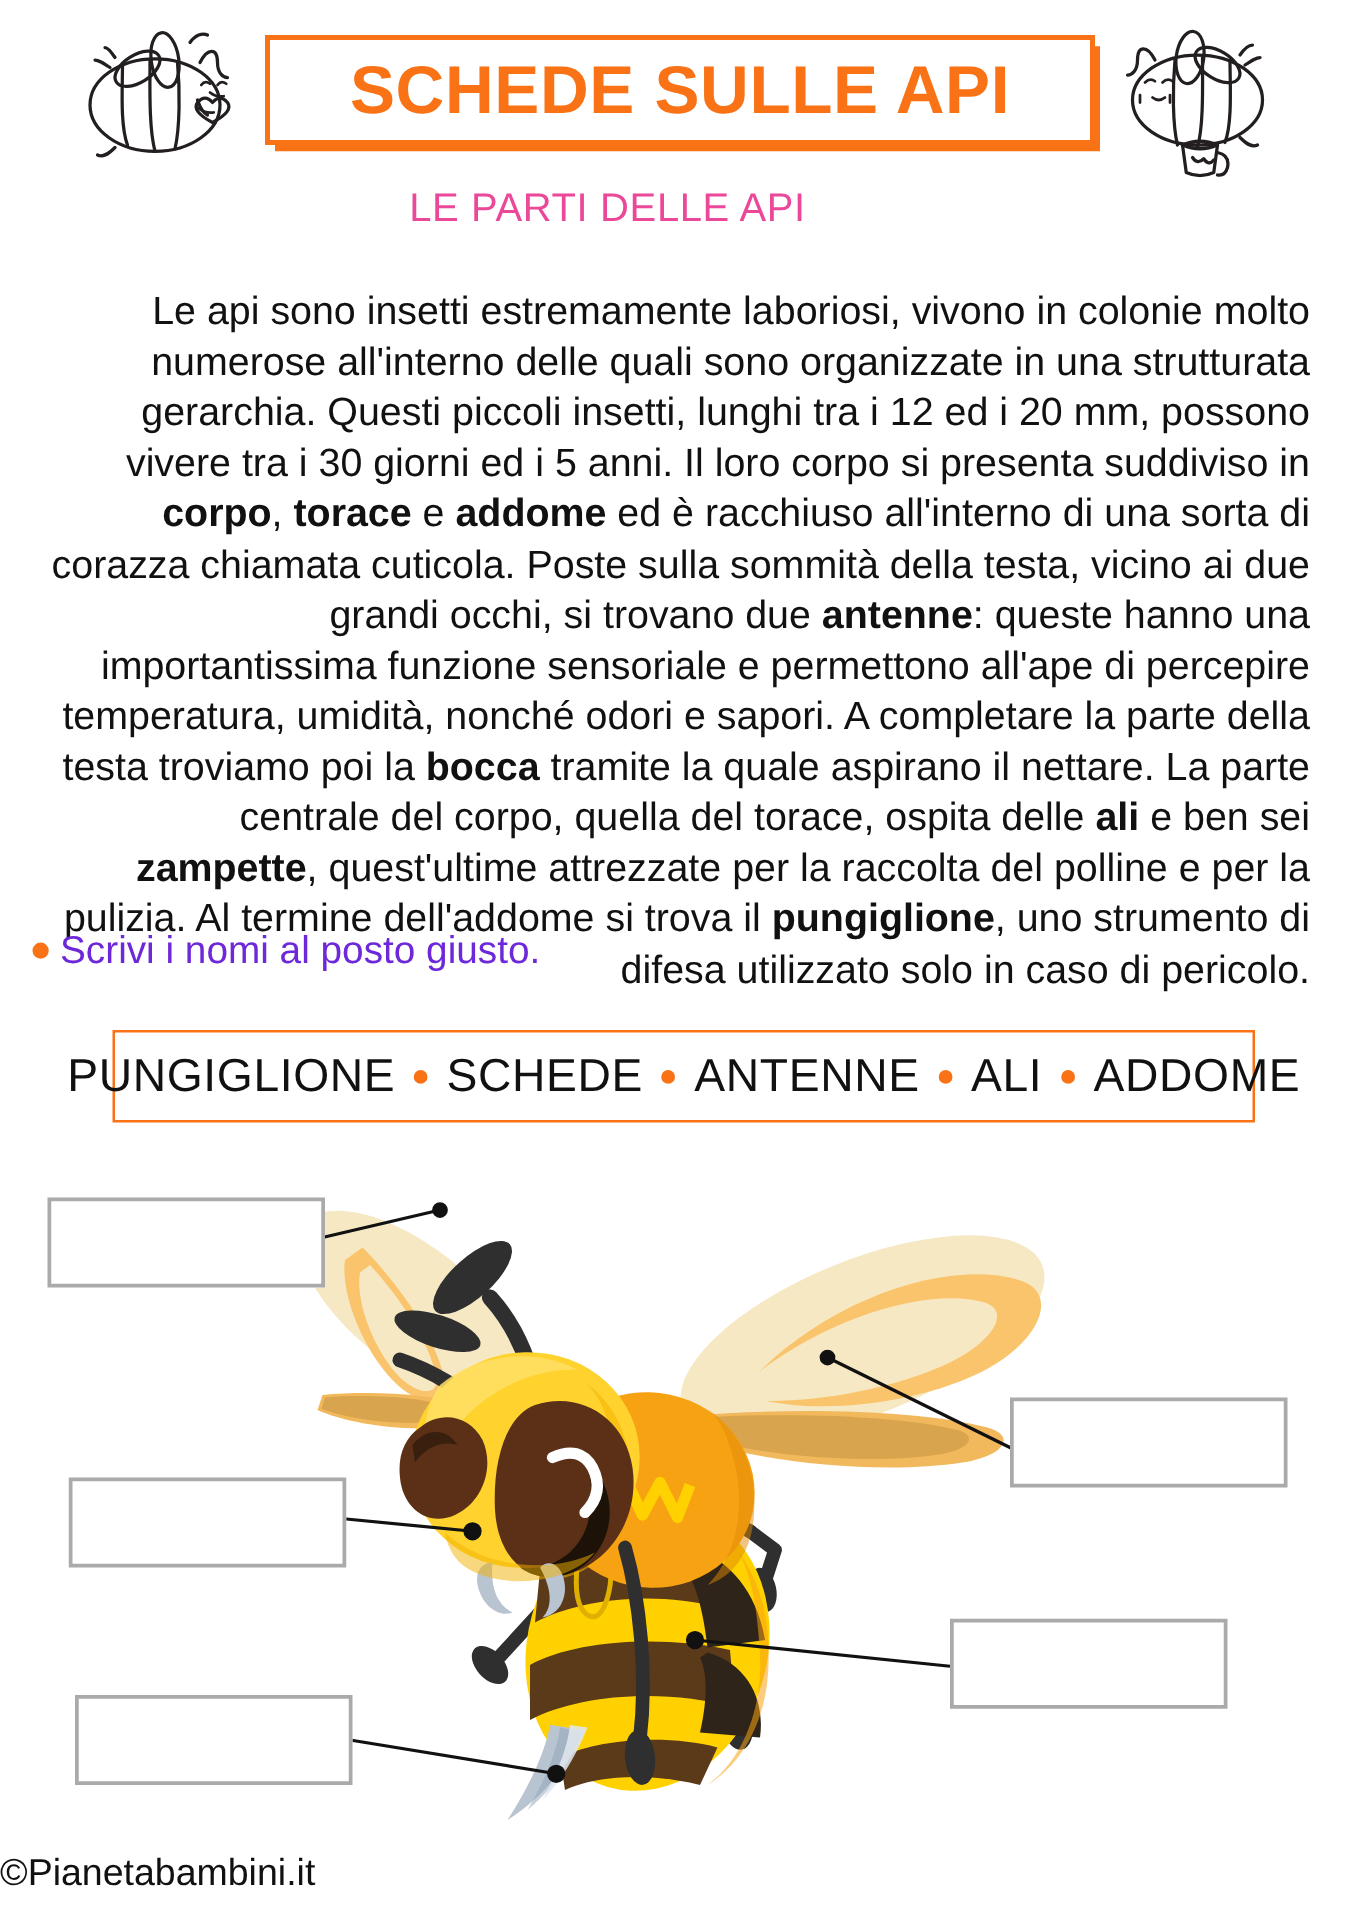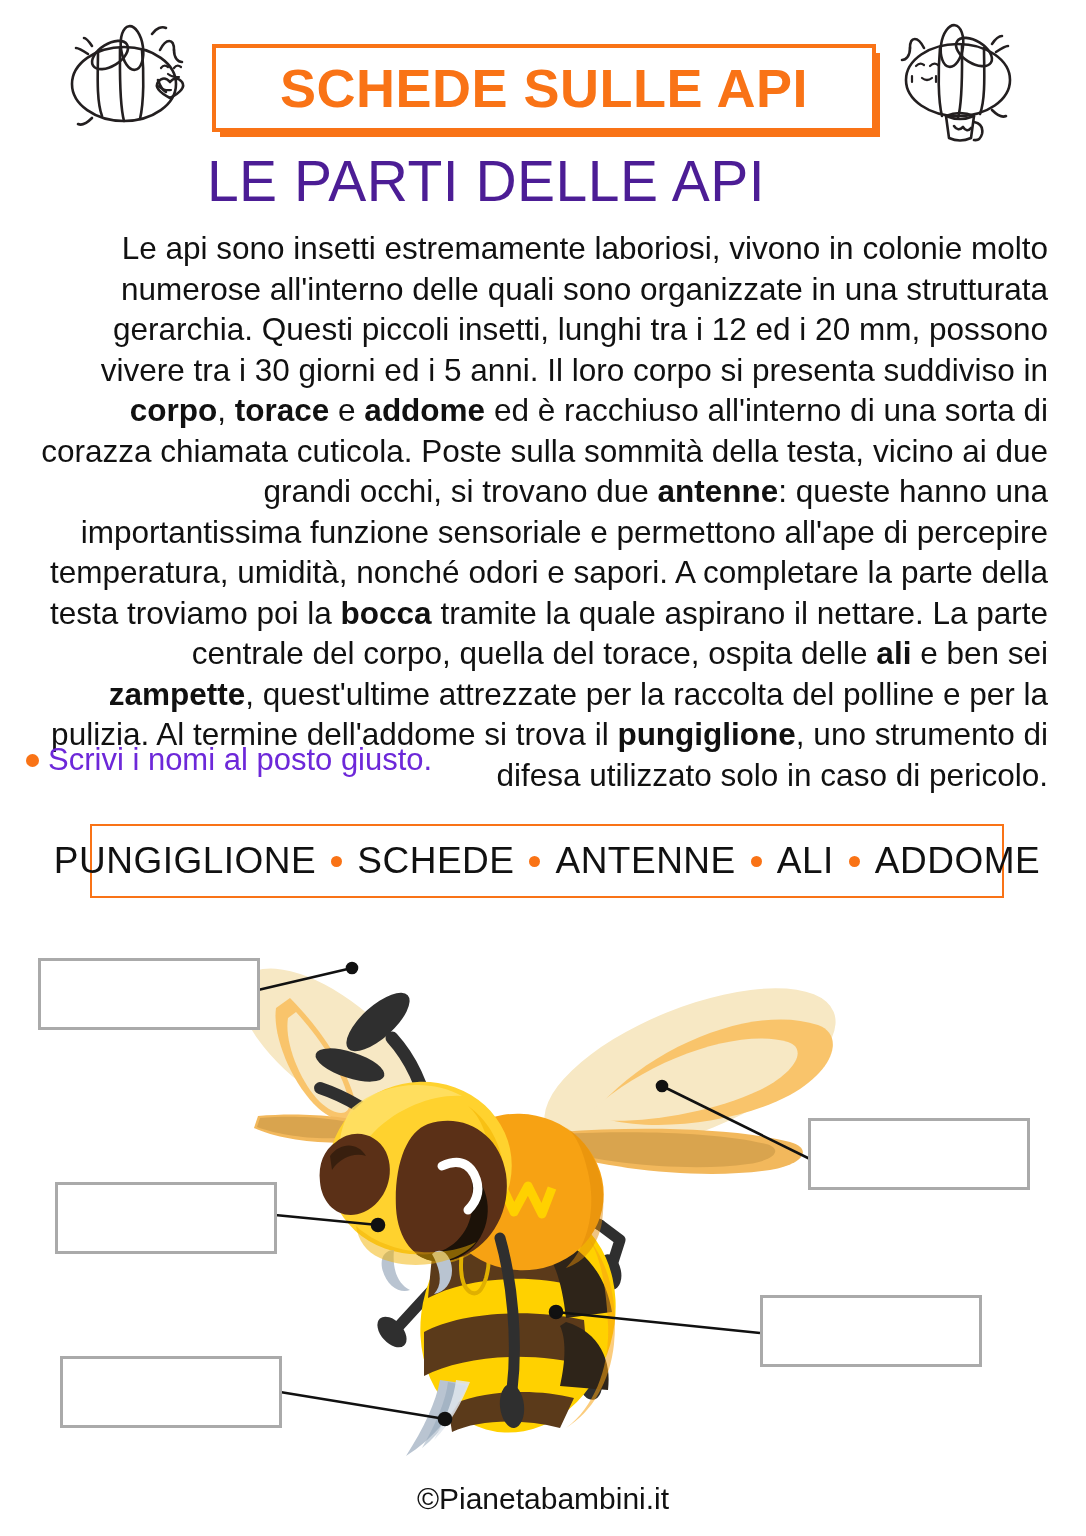--- a/index.html
+++ b/index.html
@@ -26,21 +26,21 @@
   .doodle-bee {
     position: absolute;
     top: 22px;
   }
   .doodle-bee.left  { left: 62px;  }
   .doodle-bee.right { left: 892px; }
 
   .banner-wrap {
     position: absolute;
     left: 212px;
-    top: 44px;
+    top: 28px;
     width: 664px;
     height: 86px;
   }
   .banner-shadow {
     position: absolute;
     left: 8px; top: 9px;
     width: 660px;
     height: 84px;
     background: #F97316;
   }
@@ -64,24 +64,24 @@
     line-height: 1;
   }
 
   
   .page-title {
     position: absolute;
     left: 0;
     top: 148px;
     width: 972px;
     text-align: center;
-    font-size: 57px;
+    font-size: 32px;
     font-weight: normal;
     letter-spacing: 0.5px;
-    color: #4c1d95;
+    color: #ec4899;
   }
 
   
   .body-text {
     position: absolute;
     left: 40px;
     top: 206px;
     width: 1008px;
     font-size: 31.5px;
     line-height: 40.5px;
@@ -160,21 +160,20 @@
     width: 1086px; height: 560px;
     pointer-events: none;
   }
 
   
   .footer {
     position: absolute;
     left: 0;
     top: 1482px;
     width: 1086px;
-    text-align: center;
     font-size: 30px;
     color: #111111;
   }
 </style>
 </head>
 <body>
 
 <div class="header">
 
   <div class="doodle-bee left">

